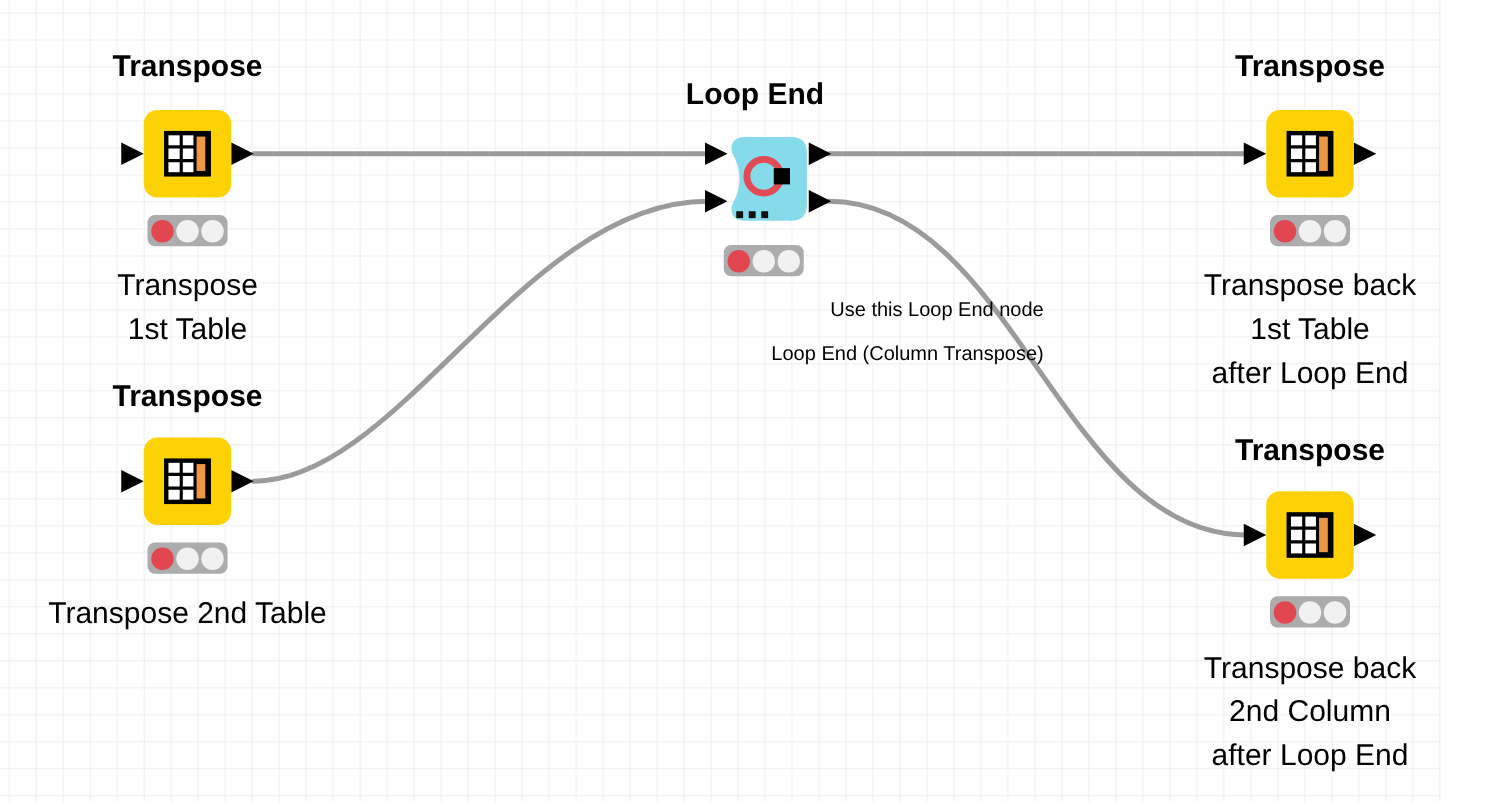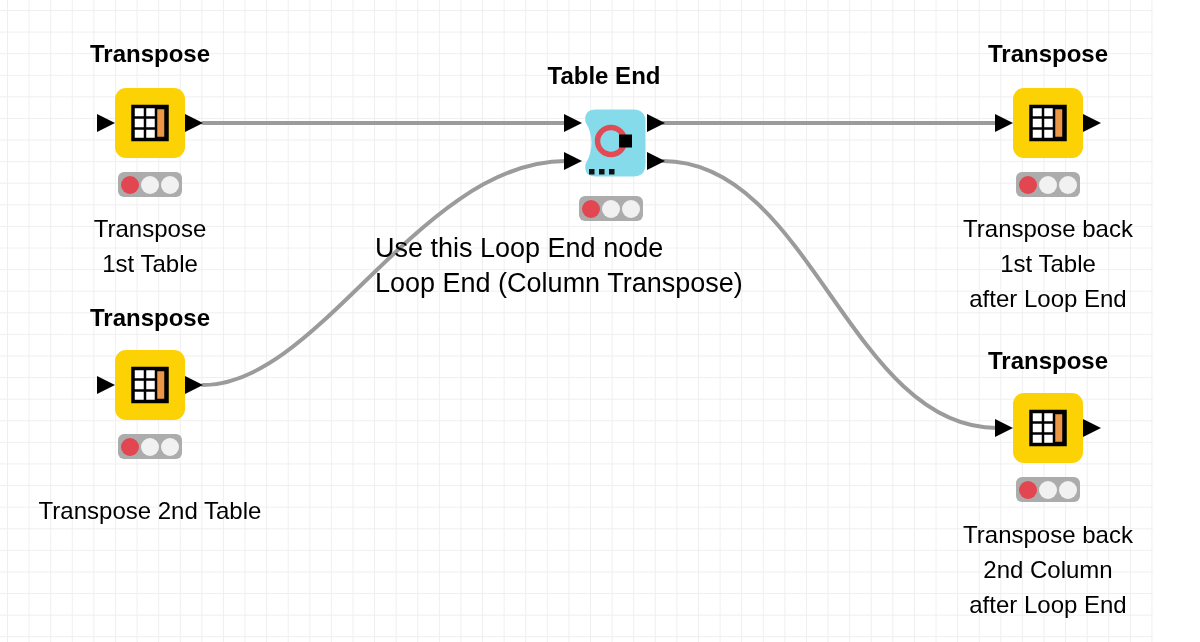--- a/index.html
+++ b/index.html
@@ -42,22 +42,22 @@
     position:absolute;width:64px;height:25px;
     background:#acacac;border-radius:6px;
     display:flex;align-items:center;justify-content:space-between;
     padding:0 3px;box-sizing:border-box;
   }
   .light{width:18px;height:18px;border-radius:50%;}
   .light.on{background:#e24650;}
   .light.off{background:#f1f1f1;}
   .loop-node{position:absolute;}
   .annotation{
-    position:absolute;text-align:left;
-    font-size:27px;line-height:35px;
+    position:absolute;text-align:right;
+    font-size:16px;line-height:35px;
   }
 </style>
 </head>
 <body>
 
 <div class="canvas">
 
   <svg class="wires">
     <path class="wire" d="M203 123 H566"></path>
     <path class="wire" d="M203 385 C 320 385, 420 161, 566 161"></path>
@@ -97,25 +97,25 @@
       <line x1="15" y1="3" x2="15" y2="35" stroke="#000" stroke-width="2.5"></line>
       <line x1="4" y1="13.5" x2="26" y2="13.5" stroke="#000" stroke-width="2.5"></line>
       <line x1="4" y1="24.5" x2="26" y2="24.5" stroke="#000" stroke-width="2.5"></line>
     </svg>
   </div>
   <div class="traffic" style="left:118px;top:434px;">
     <div class="light on"></div>
     <div class="light off"></div>
     <div class="light off"></div>
   </div>
-  <div class="node-label" style="left:10px;top:473px;width:280px;margin-top:20px;">
+  <div class="node-label" style="left:10px;top:473px;width:280px;">
     <div>Transpose 2nd Table</div>
   </div>
 
-  <div class="node-title" style="left:514px;top:62px;">Table End</div>
+  <div class="node-title" style="left:514px;top:62px;">Loop End</div>
   <div class="port" style="left:564px;top:114px;"></div>
   <div class="port" style="left:564px;top:152px;"></div>
   <div class="port" style="left:647px;top:114px;"></div>
   <div class="port" style="left:647px;top:152px;"></div>
   <div class="loop-node" style="left:582px;top:108px;">
     <svg width="65" height="70" viewBox="0 0 65 70">
       <path d="M14 1.5 H51 Q63.5 1.5 63.5 14 V56 Q63.5 68.5 51 68.5 H14 Q1.5 68.5 3.5 56 C11.5 43 11.5 27 3.5 14 Q1.5 1.5 14 1.5 Z" fill="#85dbe9"></path>
       <circle cx="29" cy="33" r="13.5" fill="none" stroke="#e04b55" stroke-width="5.5"></circle>
       <rect x="37" y="26.5" width="13" height="13" fill="#000"></rect>
       <rect x="7" y="61" width="5.5" height="5.5" fill="#111"></rect>

